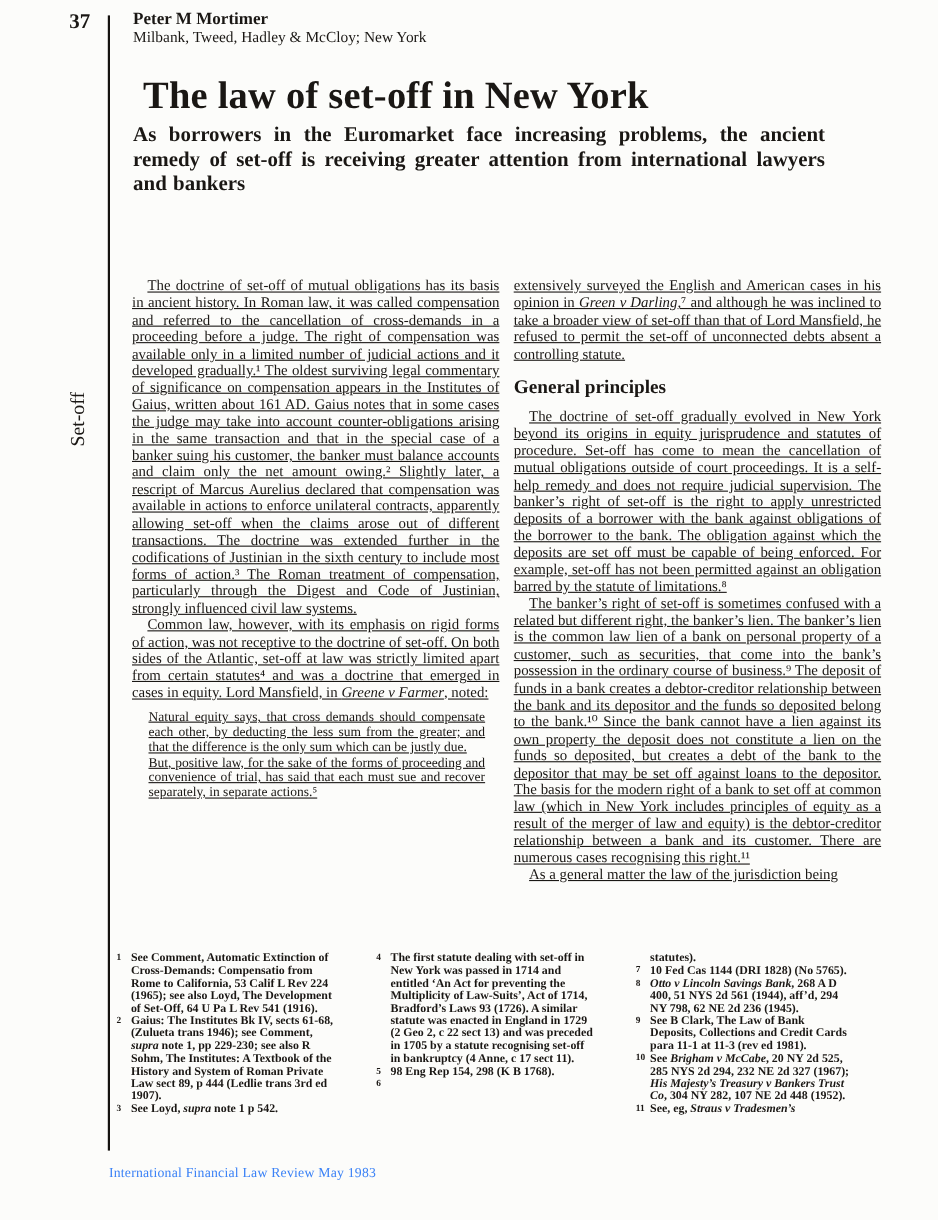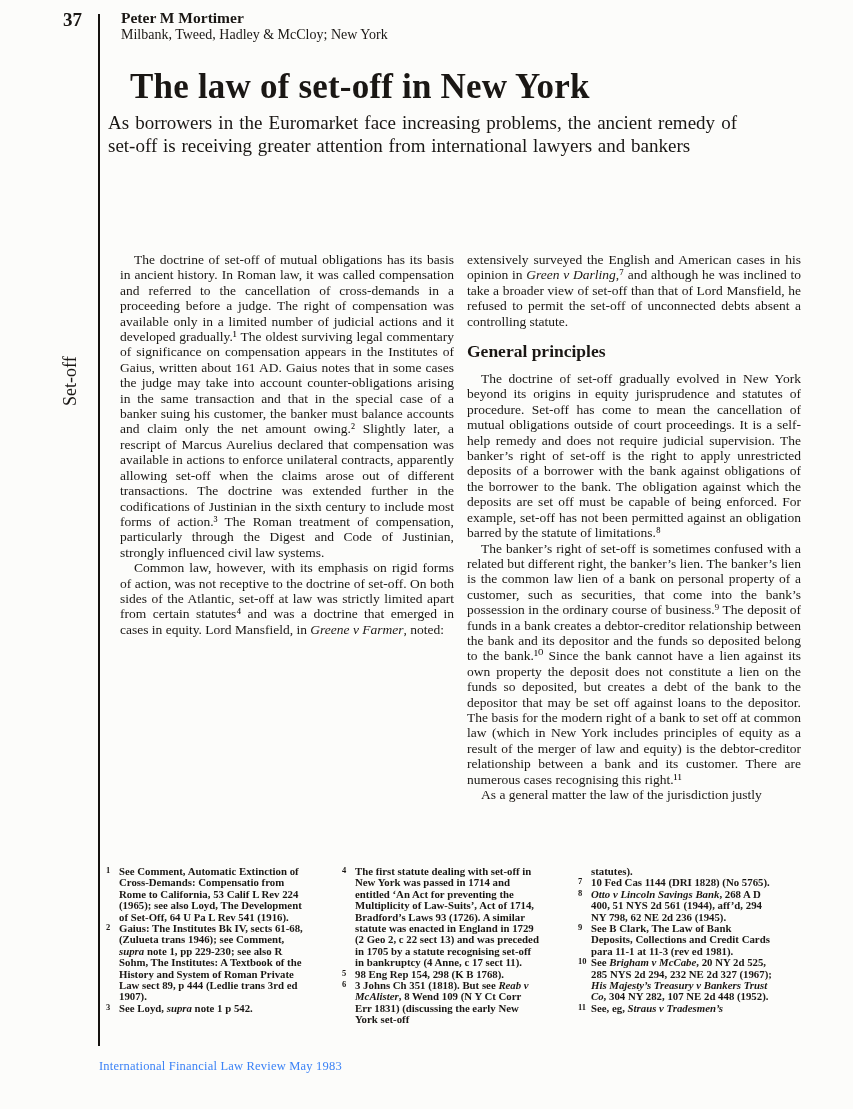--- a/index.html
+++ b/index.html
@@ -20,33 +20,33 @@
     position:absolute; left:98px; top:14px;
     width:2px; height:1032px; background:#15120f;
   }
   .author-name { position:absolute; left:121px; top:9px;  font-size:15.5px; font-weight:700; }
   .author-affil { position:absolute; left:121px; top:27px; font-size:14px; }
   .article-title {
     position:absolute; left:118px; top:55px; margin:12px;
     font-size:35px; font-weight:700; letter-spacing:0.2px; white-space:nowrap;
   }
   .standfirst {
-    position:absolute; left:108px; top:112px; width:629px; margin:0;
-    font-size:19px; font-weight:400; line-height:22.5px;
+    position:absolute; left:121px; top:112px; width:629px; margin:0;
+    font-size:19px; font-weight:700; line-height:22.5px;
     text-align:justify; word-spacing:1px;
   }
   .side-label {
     position:absolute; left:60px; top:406px;
     font-size:18px; white-space:nowrap;
     transform:rotate(-90deg); transform-origin:0 0;
   }
   .bodycol { position:absolute; top:252px; width:334px; }
   .col-left  { left:120px; }
   .col-right { left:467px; }
-  .bodycol p { margin:0; font-size:13.5px; line-height:15.4px; text-align:justify; }
+  .bodycol p { margin:0; font-size:13.5px; line-height:15.4px; text-align:justify;text-decoration:underline; }
   .indent { text-indent:14px; }
   .quote  { margin:8px 0 8px 15px; padding-right:13px; }
   .quote p { font-size:12.3px; line-height:13.8px; }
   .section-heading { margin:12px 0 9px 0; font-size:17.5px; font-weight:700; }
   .it { font-style:italic; }
   .footnotes { position:absolute; left:104px; top:866px; display:flex; gap:36px; }
   .fn-col { width:200px; }
   .fn-col-3 { width:196px; }
   .fn {
     position:relative; padding-left:15px;
@@ -69,29 +69,31 @@
 
 <h1 class="article-title">The law of set-off in New York</h1>
 <p class="standfirst">As borrowers in the Euromarket face increasing problems, the ancient remedy of set-off is receiving greater attention from international lawyers and bankers</p>
 
 <div class="side-label">Set-off</div>
 
 <div class="bodycol col-left">
   <p class="indent"><span>The doctrine of set-off of mutual obligations has its basis in ancient history. In Roman law, it was called compensation and referred to the cancellation of cross-demands in a proceeding before a judge. The right of compensation was available only in a limited number of judicial actions and it developed gradually.¹ The oldest surviving legal commentary of significance on compensation appears in the Institutes of Gaius, written about 161 AD. Gaius notes that in some cases the judge may take into account counter-obligations arising in the same transaction and that in the special case of a banker suing his customer, the banker must balance accounts and claim only the net amount owing.² Slightly later, a rescript of Marcus Aurelius declared that compensation was available in actions to enforce unilateral contracts, apparently allowing set-off when the claims arose out of different transactions. The doctrine was extended further in the codifications of Justinian in the sixth century to include most forms of action.³ The Roman treatment of compensation, particularly through the Digest and Code of Justinian, strongly influenced civil law systems.</span></p>
   <p class="indent"><span>Common law, however, with its emphasis on rigid forms of action, was not receptive to the doctrine of set-off. On both sides of the Atlantic, set-off at law was strictly limited apart from certain statutes⁴ and was a doctrine that emerged in cases in equity. Lord Mansfield, in </span><span class="it">Greene v Farmer</span><span>, noted:</span></p>
   <div class="quote">
+    <p><span>Natural equity says, that cross demands should compensate each other, by deducting the less sum from the greater; and that the difference is the only sum which can be justly due.</span></p>
+    <p><span>But, positive law, for the sake of the forms of proceeding and convenience of trial, has said that each must sue and recover separately, in separate actions.⁵</span></p>
   </div>
 </div>
 
 <div class="bodycol col-right">
   <p><span>extensively surveyed the English and American cases in his opinion in </span><span class="it">Green v Darling</span><span>,⁷ and although he was inclined to take a broader view of set-off than that of Lord Mansfield, he refused to permit the set-off of unconnected debts absent a controlling statute.</span></p>
   <h2 class="section-heading">General principles</h2>
   <p class="indent"><span>The doctrine of set-off gradually evolved in New York beyond its origins in equity jurisprudence and statutes of procedure. Set-off has come to mean the cancellation of mutual obligations outside of court proceedings. It is a self-help remedy and does not require judicial supervision. The banker’s right of set-off is the right to apply unrestricted deposits of a borrower with the bank against obligations of the borrower to the bank. The obligation against which the deposits are set off must be capable of being enforced. For example, set-off has not been permitted against an obligation barred by the statute of limitations.⁸</span></p>
   <p class="indent"><span>The banker’s right of set-off is sometimes confused with a related but different right, the banker’s lien. The banker’s lien is the common law lien of a bank on personal property of a customer, such as securities, that come into the bank’s possession in the ordinary course of business.⁹ The deposit of funds in a bank creates a debtor-creditor relationship between the bank and its depositor and the funds so deposited belong to the bank.¹⁰ Since the bank cannot have a lien against its own property the deposit does not constitute a lien on the funds so deposited, but creates a debt of the bank to the depositor that may be set off against loans to the depositor. The basis for the modern right of a bank to set off at common law (which in New York includes principles of equity as a result of the merger of law and equity) is the debtor-creditor relationship between a bank and its customer. There are numerous cases recognising this right.¹¹</span></p>
-  <p class="indent"><span>As a general matter the law of the jurisdiction justly</span></p>
+  <p class="indent"><span>As a general matter the law of the jurisdiction being</span></p>
 </div>
 
 <div class="footnotes">
   <div class="fn-col">
     <div class="fn">
       <span class="fn-num">1</span>
       <span class="fn-text"><span>See Comment, Automatic Extinction of Cross-Demands: Compensatio from Rome to California, 53 Calif L Rev 224 (1965); see also Loyd, The Development of Set-Off, 64 U Pa L Rev 541 (1916).</span></span>
     </div>
     <div class="fn">
       <span class="fn-num">2</span>
@@ -106,21 +108,20 @@
     <div class="fn">
       <span class="fn-num">4</span>
       <span class="fn-text"><span>The first statute dealing with set-off in New York was passed in 1714 and entitled ‘An Act for preventing the Multiplicity of Law-Suits’, Act of 1714, Bradford’s Laws 93 (1726). A similar statute was enacted in England in 1729 (2 Geo 2, c 22 sect 13) and was preceded in 1705 by a statute recognising set-off in bankruptcy (4 Anne, c 17 sect 11).</span></span>
     </div>
     <div class="fn">
       <span class="fn-num">5</span>
       <span class="fn-text"><span>98 Eng Rep 154, 298 (K B 1768).</span></span>
     </div>
     <div class="fn">
       <span class="fn-num">6</span>
-      <span class="fn-text"><span>3 Johns Ch 351 (1818). But see </span><span class="it">Reab v McAlister</span><span>, 8 Wend 109 (N Y Ct Corr Err 1831) (discussing the early New York set-off</span></span>
     </div>
   </div>
   <div class="fn-col fn-col-3">
     <div class="fn">
       <span class="fn-num"></span>
       <span class="fn-text"><span>statutes).</span></span>
     </div>
     <div class="fn">
       <span class="fn-num">7</span>
       <span class="fn-text"><span>10 Fed Cas 1144 (DRI 1828) (No 5765).</span></span>

